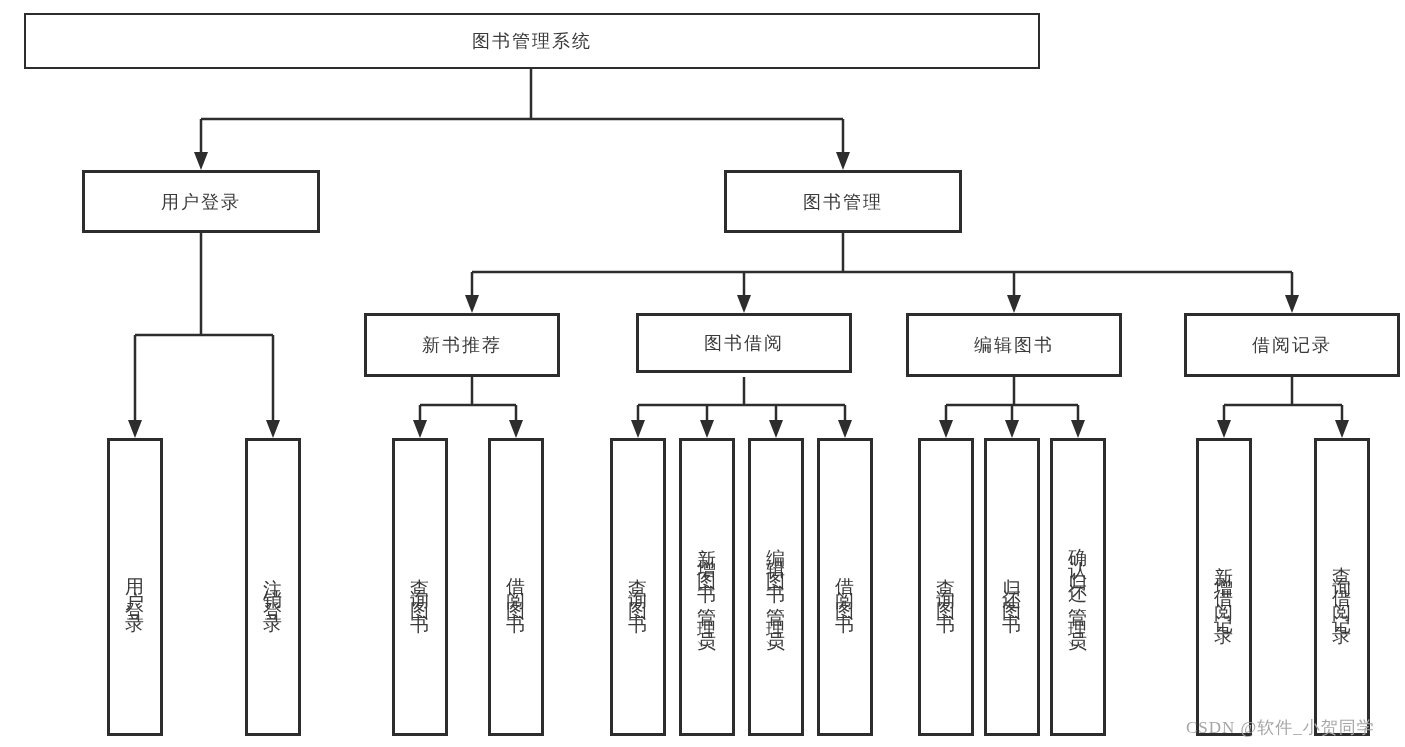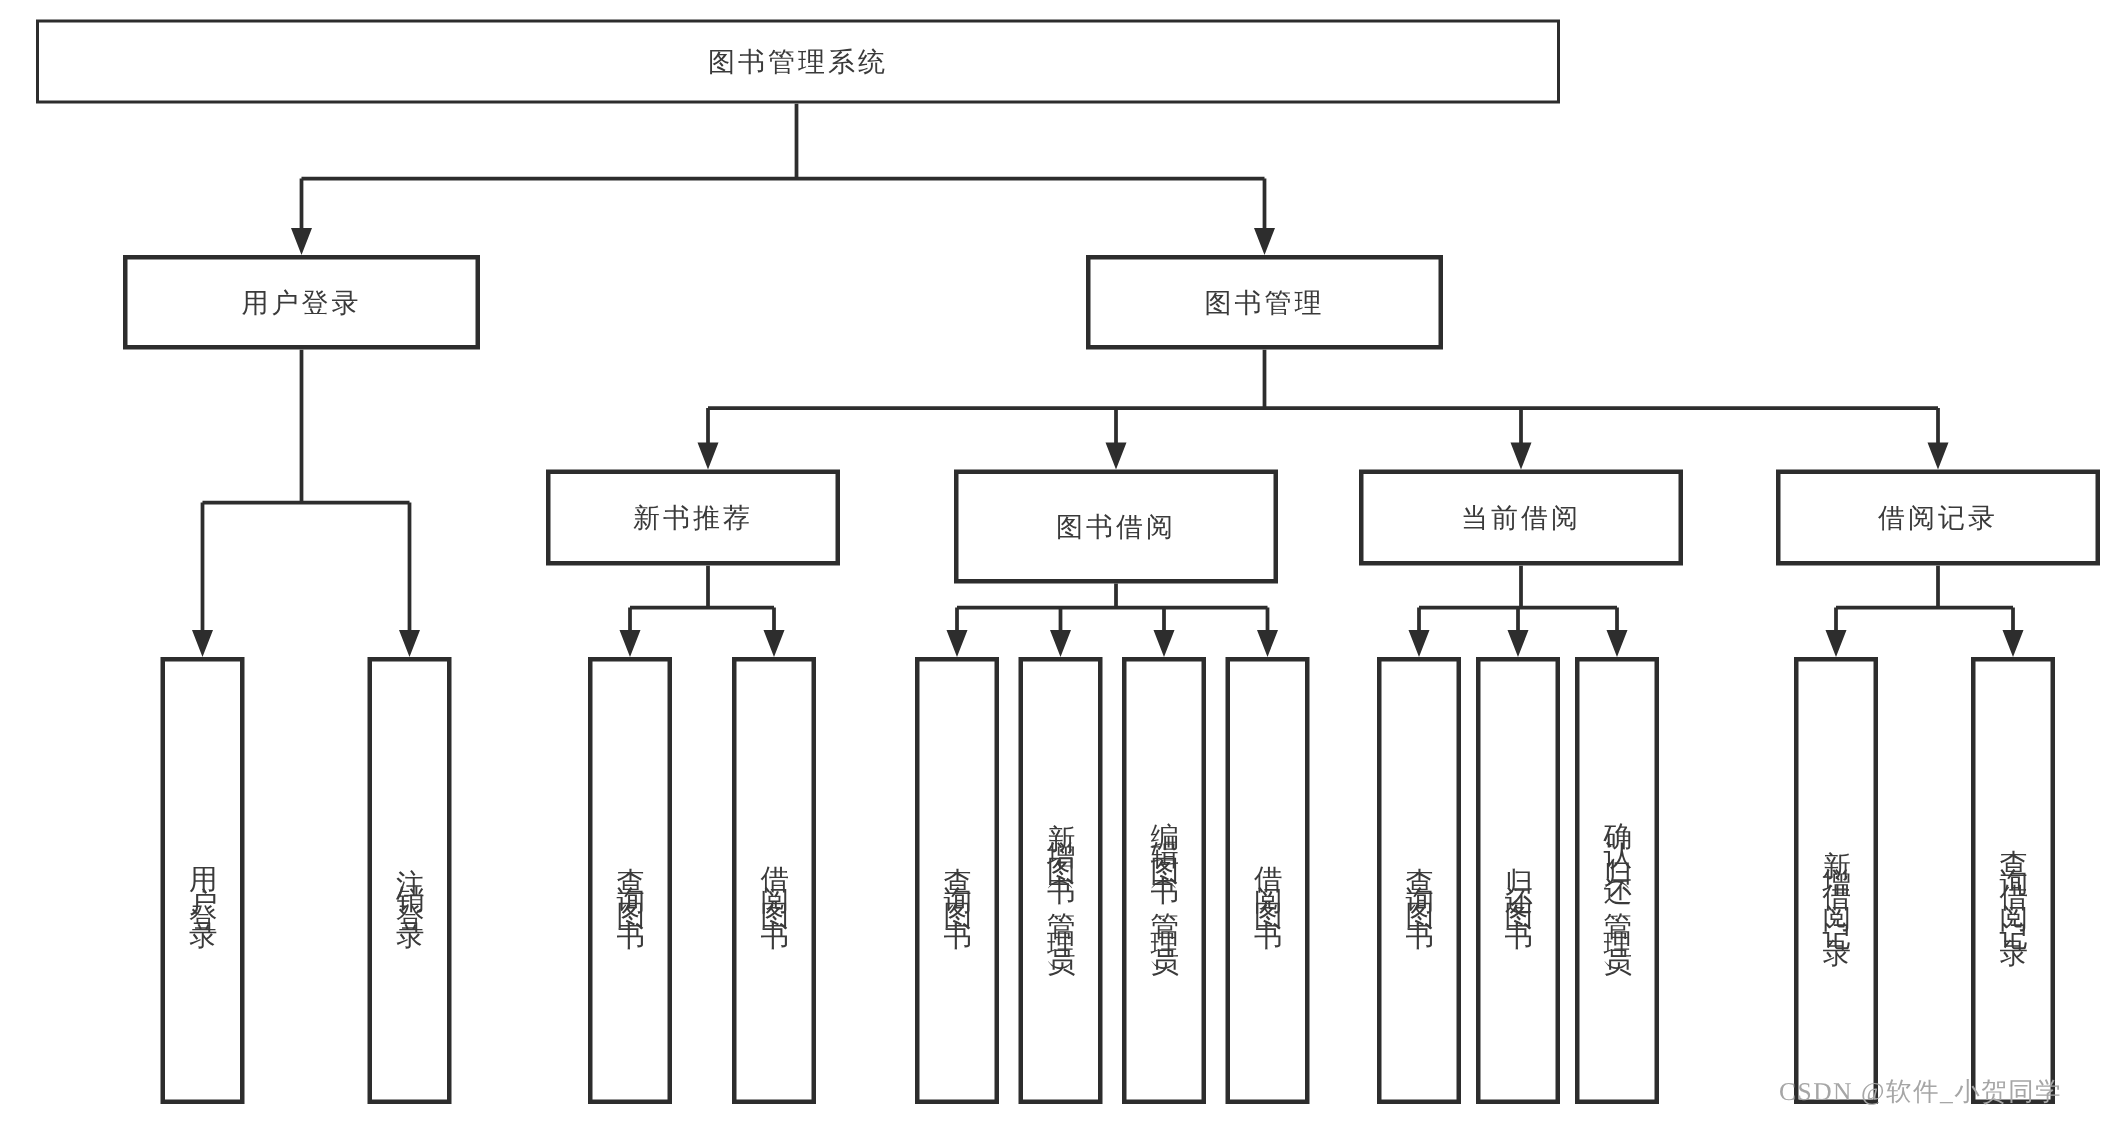--- a/index.html
+++ b/index.html
@@ -41,21 +41,21 @@
     font-size: 19px;
     letter-spacing: 12px;
     line-height: 1;
     white-space: normal;
   }
   
   .n-root        { left: 24px;   top: 13px;  width: 1016px; height: 56px; }
   .n-user-login  { left: 82px;   top: 170px; width: 238px;  height: 63px; }
   .n-book-mgmt   { left: 724px;  top: 170px; width: 238px;  height: 63px; }
   .n-new-book    { left: 364px;  top: 313px; width: 196px;  height: 64px; }
-  .n-borrow      { left: 636px;  top: 313px; width: 216px;  height: 76px; }
+  .n-borrow      { left: 636px;  top: 313px; width: 216px;  height: 60px; }
   .n-current     { left: 906px;  top: 313px; width: 216px;  height: 64px; }
   .n-records     { left: 1184px; top: 313px; width: 216px;  height: 64px; }
   .leaf { top: 438px; width: 56px; height: 298px; }
   .l-1  { left: 107px;  }
   .l-2  { left: 245px;  }
   .l-3  { left: 392px;  }
   .l-4  { left: 488px;  }
   .l-5  { left: 610px;  }
   .l-6  { left: 679px;  }
   .l-7  { left: 748px;  }
@@ -112,21 +112,21 @@
       M1217 420 L1231 420 L1224 438 Z  M1335 420 L1349 420 L1342 438 Z"></path>
   </svg>
 
   <div class="box root n-root">图书管理系统</div>
 
   <div class="box n-user-login">用户登录</div>
   <div class="box n-book-mgmt">图书管理</div>
 
   <div class="box n-new-book">新书推荐</div>
   <div class="box n-borrow">图书借阅</div>
-  <div class="box n-current">当前借阅</div>
+  <div class="box n-current">编辑图书</div>
   <div class="box n-records">借阅记录</div>
 
   <div class="box vert leaf l-1">用户登录</div>
   <div class="box vert leaf l-2">注销登录</div>
 
   <div class="box vert leaf l-3">查询图书</div>
   <div class="box vert leaf l-4">借阅图书</div>
 
   <div class="box vert leaf l-5">查询图书</div>
   <div class="box vert leaf l-6">新增图书（管理员）</div>

